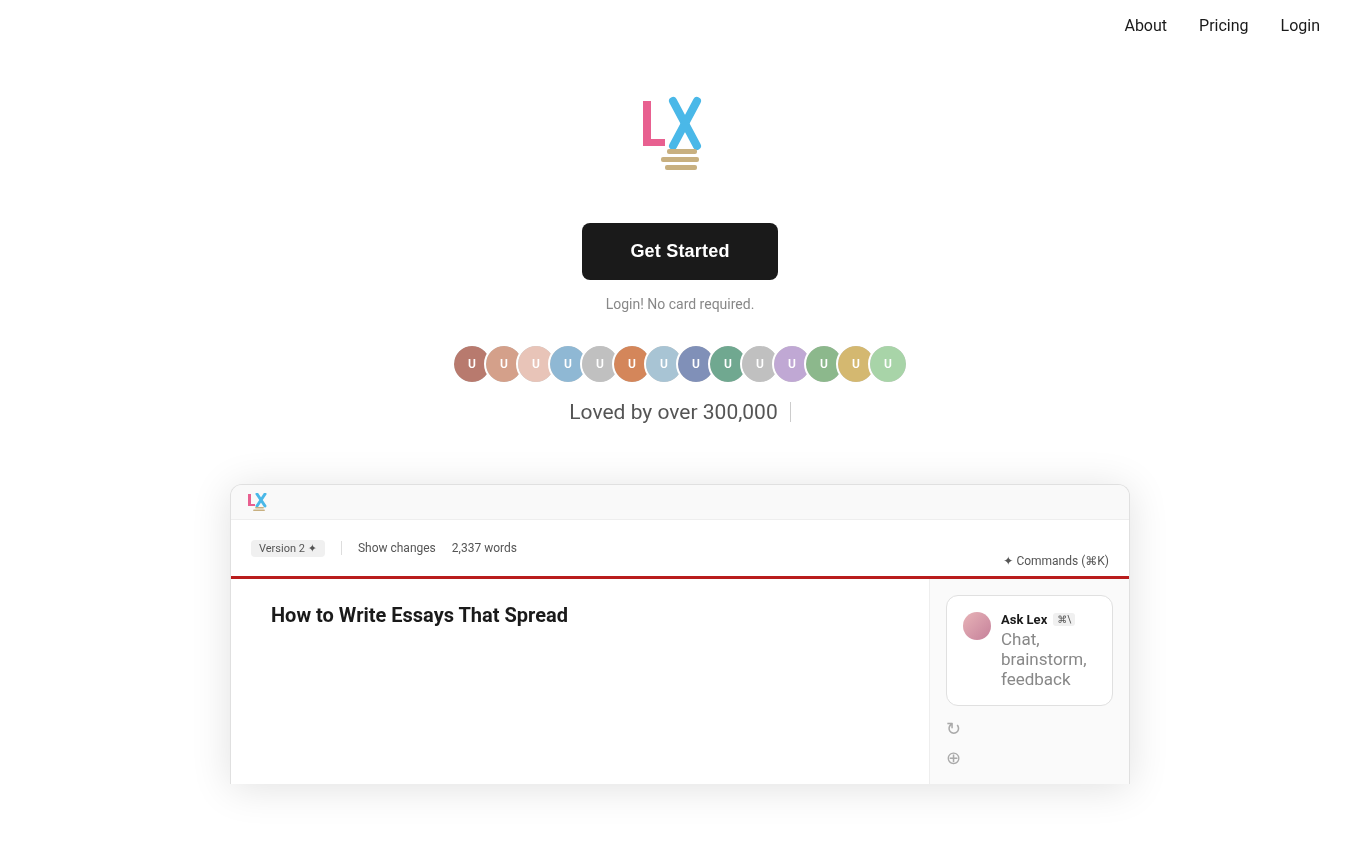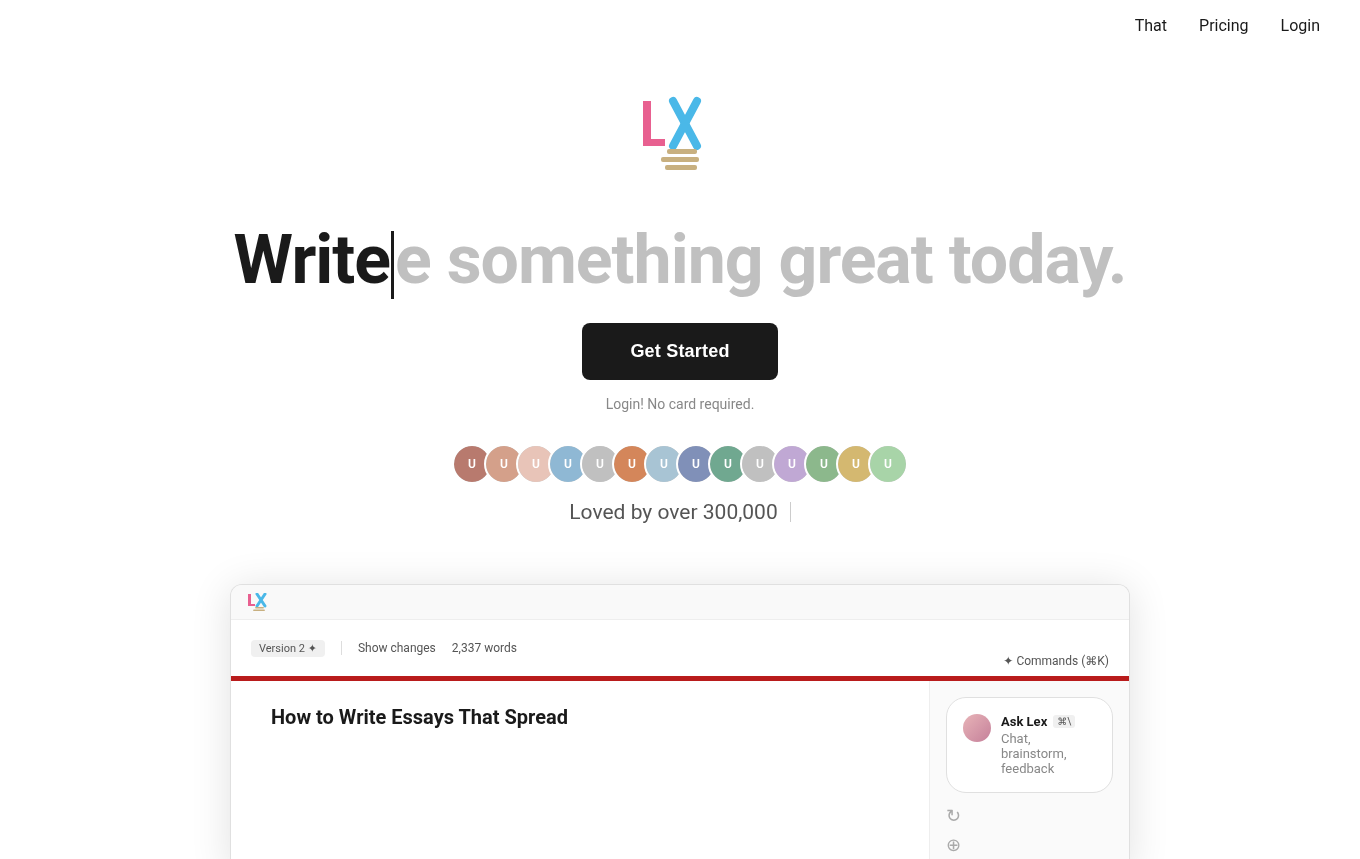--- a/index.html
+++ b/index.html
@@ -187,21 +187,21 @@
       gap: 8px;
     }
 
     .screenshot-logo {
       width: 24px;
       height: 18px;
     }
 
     .screenshot-toolbar {
       background: #fff;
-      border-bottom: 5px solid #b91c1c;
+      border-bottom: 3px solid #b91c1c;
       padding: 8px 20px;
       display: flex;
       align-items: center;
       gap: 16px;
       font-size: 12px;
       color: #555;
     }
 
     .toolbar-badge {
       background: #f0f0f0;
@@ -240,36 +240,36 @@
     .screenshot-sidebar {
       width: 200px;
       border-left: 1px solid #eee;
       padding: 16px;
       background: #fafafa;
     }
 
     .ask-lex-box {
       background: #fff;
       border: 1px solid #e0e0e0;
-      border-radius: 20px;
+      border-radius: 12px;
       padding: 16px;
       margin-bottom: 12px;
       display: flex;
       align-items: flex-start;
       gap: 10px;
     }
 
     .ask-lex-text {
       font-size: 13px;
       font-weight: 700;
       color: #1a1a1a;
     }
 
     .ask-lex-subtext {
-      font-size: 13px;
+      font-size: 17px;
       color: #888;
       margin-top: 2px;
     }
 
     .ask-lex-kbd {
       font-size: 10px;
       background: #f0f0f0;
       border-radius: 3px;
       padding: 1px 4px;
       color: #555;
@@ -303,21 +303,21 @@
       width: 100%;
       display: flex;
       justify-content: center;
       padding: 0 230px;
     }
   </style>
 </head>
 <body>
 
 <nav>
-  <a href="#">That</a>
+  <a href="#">About</a>
   <a href="#">Pricing</a>
   <a href="#">Login</a>
 </nav>
 
 <section class="hero">
 
   <div class="logo-container">
     <svg class="logo-svg" viewBox="0 0 90 80" xmlns="http://www.w3.org/2000/svg">
 
       <rect x="8" y="10" width="8" height="45" fill="#e86090"></rect>
@@ -325,23 +325,20 @@
 
       <line x1="38" y1="10" x2="62" y2="55" stroke="#4ab8e8" stroke-width="8" stroke-linecap="round"></line>
       <line x1="62" y1="10" x2="38" y2="55" stroke="#4ab8e8" stroke-width="8" stroke-linecap="round"></line>
 
       <rect x="32" y="58" width="30" height="5" rx="2" fill="#c8b080"></rect>
       <rect x="26" y="66" width="38" height="5" rx="2" fill="#c8b080"></rect>
       <rect x="30" y="74" width="32" height="5" rx="2" fill="#c8b080"></rect>
     </svg>
   </div>
 
-  <h1 class="headline">
-    <span class="headline-black">Write</span><span class="headline-cursor"></span><span class="headline-gray">e something great today.</span>
-  </h1>
 
 
   <button class="cta-button">Get Started</button>
 
   <p class="cta-subtext">Login! No card required.</p>
 
   <div class="avatars-row" id="avatars-container">
       <div class="avatar">
         <div class="avatar-circle" style="background: rgb(184, 122, 110);">U</div>
       </div>

